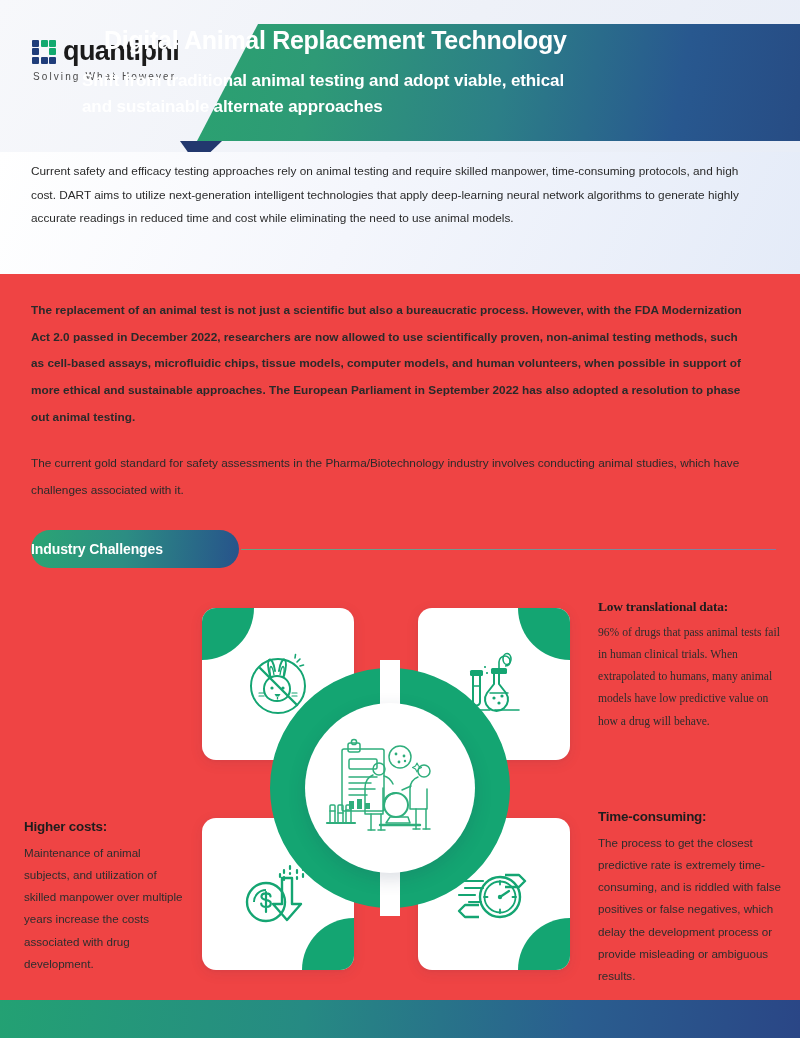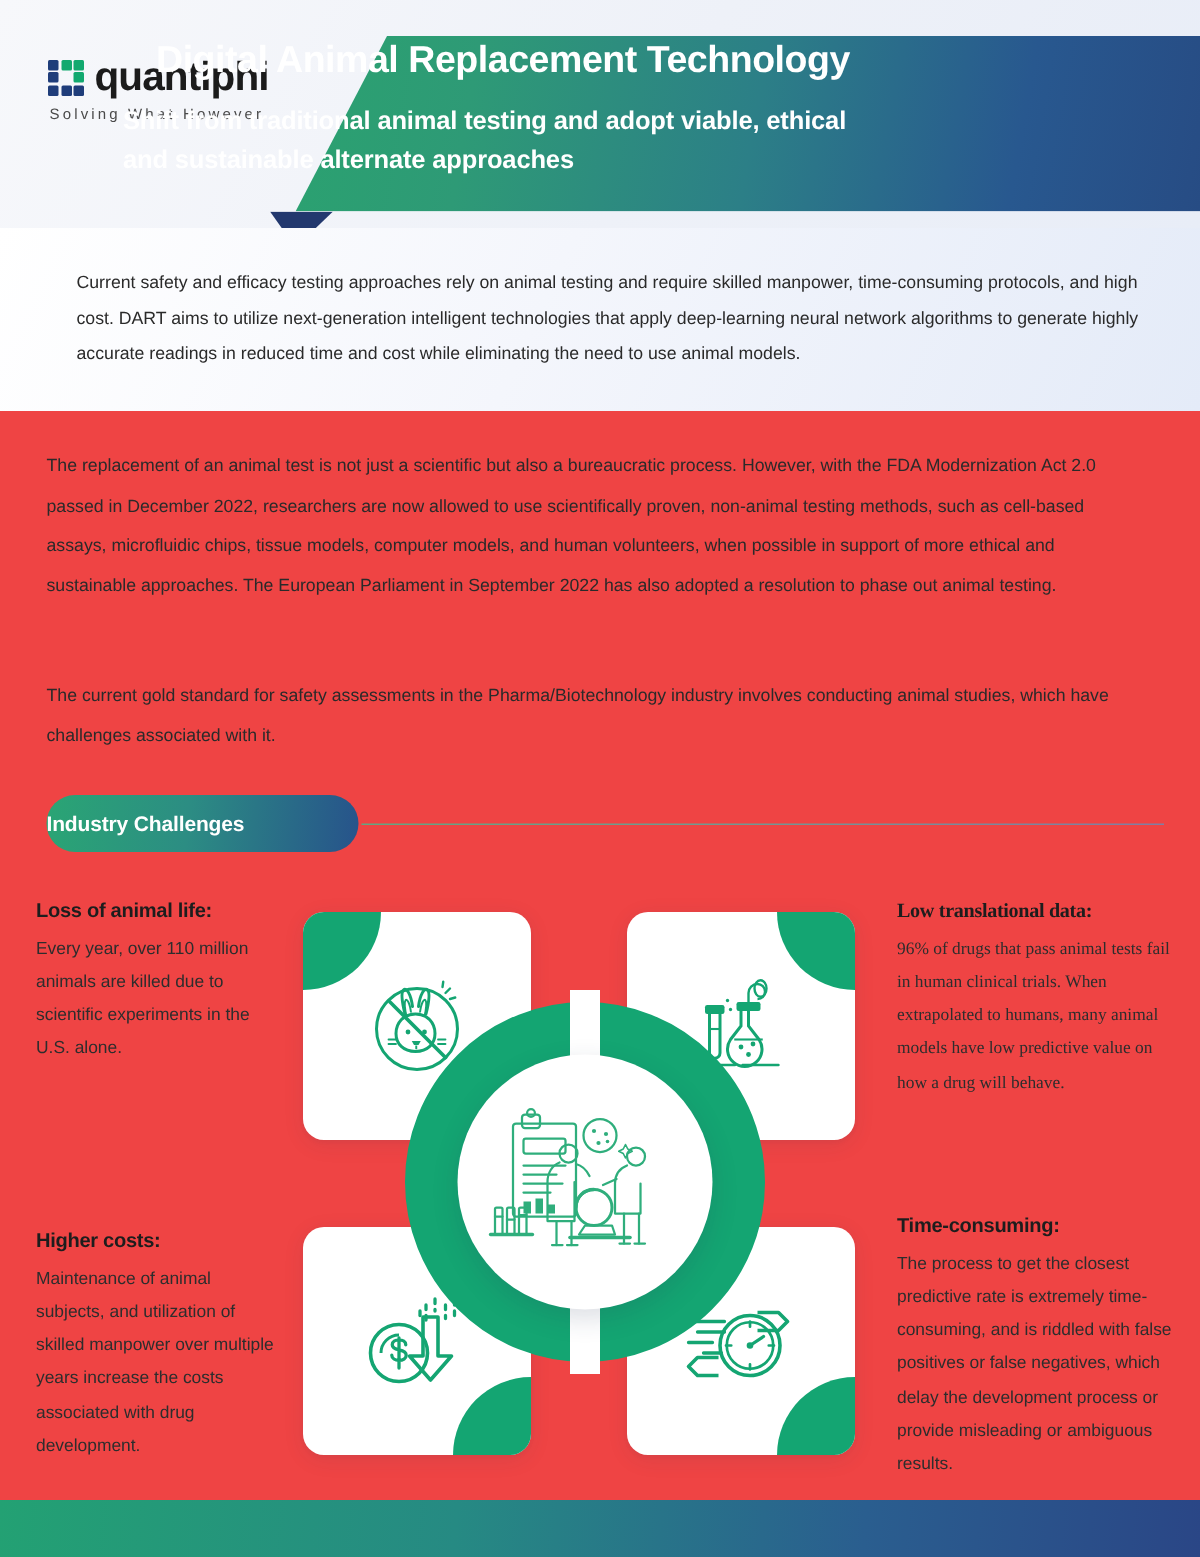--- a/index.html
+++ b/index.html
@@ -106,39 +106,38 @@
   
   .intro-band {
     position: absolute;
     top: 152px; left: 0;
     width: 800px;
     height: 122px;
     background: linear-gradient(115deg, #ffffff 0%, #f4f6fc 45%, #e4ebf8 100%);
   }
   .intro-text {
     position: absolute;
-    top: 25px;
+    top: 8px;
     left: 31px;
     width: 715px;
     font-size: 11.8px;
     color: #2a2a2a;
     line-height: 2.0;
-    margin-left: 20px;
   }
 
   
   .para {
     position: absolute;
     left: 31px;
     width: 718px;
     font-size: 11.8px;
     color: #2a2a2a;
     line-height: 2.26;
   }
-  .para-1 { top: 297px; }
+  .para-1 { top: 297px; font-weight: bold; }
   .para-2 { top: 450px; }
 
   
   .section-row {
     position: absolute;
     top: 530px;
     left: 31px;
     width: 745px;
     height: 40px;
   }
@@ -304,24 +303,20 @@
   <div class="para para-1">The replacement of an animal test is not just a scientific but also a bureaucratic process. However, with the FDA Modernization Act 2.0 passed in December 2022, researchers are now allowed to use scientifically proven, non-animal testing methods, such as cell-based assays, microfluidic chips, tissue models, computer models, and human volunteers, when possible in support of more ethical and sustainable approaches. The European Parliament in September 2022 has also adopted a resolution to phase out animal testing.</div>
   <div class="para para-2">The current gold standard for safety assessments in the Pharma/Biotechnology industry involves conducting animal studies, which have challenges associated with it.</div>
 
   <div class="section-row">
     <div class="pill">
       <span>Industry Challenges</span>
     </div>
     <div class="section-line"></div>
   </div>
 
-  <div class="chal chal-tl">
-    <b>Loss of animal life:</b>
-    <span>Every year, over 110 million animals are killed due to scientific experiments in the U.S. alone.</span>
-  </div>
 
   <div class="chal chal-tr">
     <b>Low translational data:</b>
     <span>96% of drugs that pass animal tests fail in human clinical trials. When extrapolated to humans, many animal models have low predictive value on how a drug will behave.</span>
   </div>
 
   <div class="chal chal-bl">
     <b>Higher costs:</b>
     <span>Maintenance of animal subjects, and utilization of skilled manpower over multiple years increase the costs associated with drug development.</span>
   </div>

